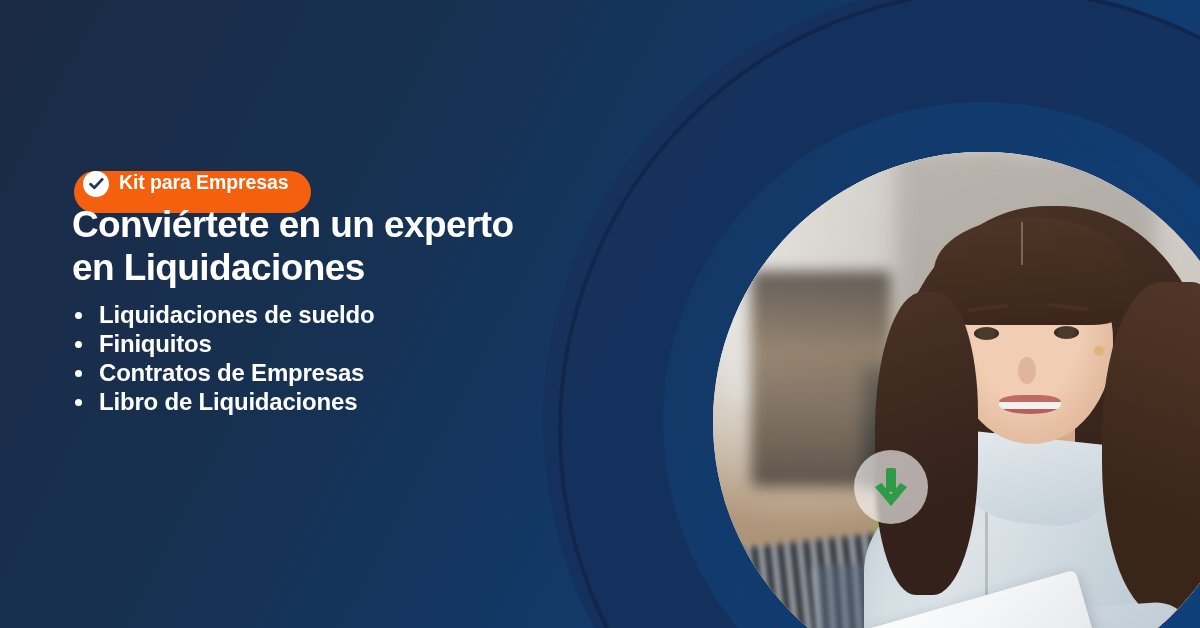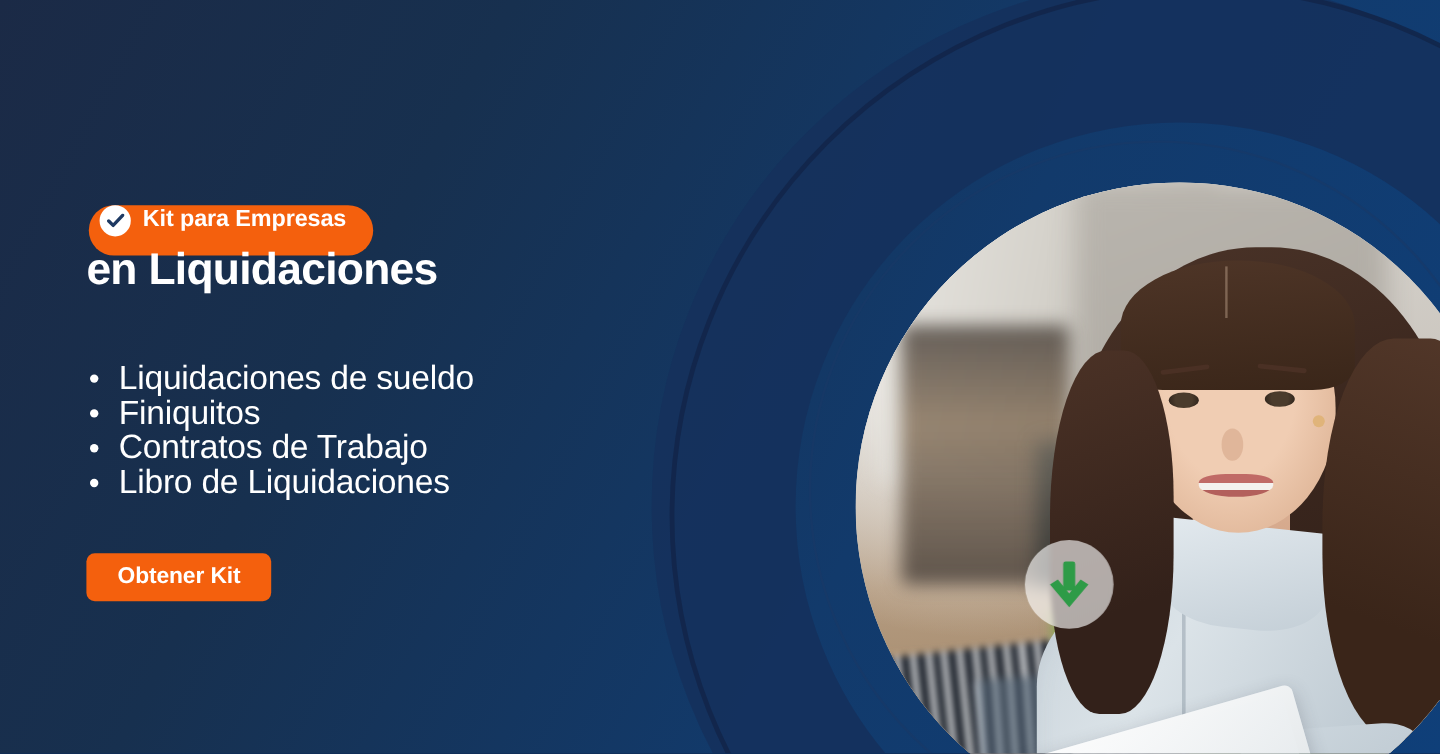--- a/index.html
+++ b/index.html
@@ -69,21 +69,21 @@
 
   
   .bullets {
     position:absolute; left:72px; top:300px;
     list-style:none;
     width:520px;
   }
   .bullets li {
     position:relative;
     color:#ffffff;
-    font-size:28px; font-weight:400;
+    font-size:24px; font-weight:700;
     line-height:29px;
     padding-left:27px;
     letter-spacing:-0.2px;
     white-space:nowrap;
   }
   .bullets li::before {
     content:"";
     position:absolute; left:3px; top:12px;
     width:7px; height:7px; border-radius:50%;
     background:#ffffff;
@@ -401,25 +401,25 @@
   <div class="badge">
     <span class="badge-check">
       <svg width="15" height="12" viewBox="0 0 15 12">
         <path d="M1.6 6.2 L5.3 9.8 L13.2 1.4" stroke="#1e3a63" stroke-width="2.8" fill="none" stroke-linecap="round" stroke-linejoin="round"></path>
       </svg>
     </span>
     <span class="badge-text">Kit para Empresas</span>
   </div>
 
   <h1 class="headline">
+    <span class="hl-line">Conviértete en un experto</span>
     <span class="hl-line">en Liquidaciones</span>
   </h1>
 
   <ul class="bullets">
     <li>Liquidaciones de sueldo</li>
     <li>Finiquitos</li>
-    <li>Contratos de Trabajo</li>
+    <li>Contratos de Empresas</li>
     <li>Libro de Liquidaciones</li>
   </ul>
 
-  <button class="cta">Obtener Kit</button>
 
 </div>
 
 </body></html>

